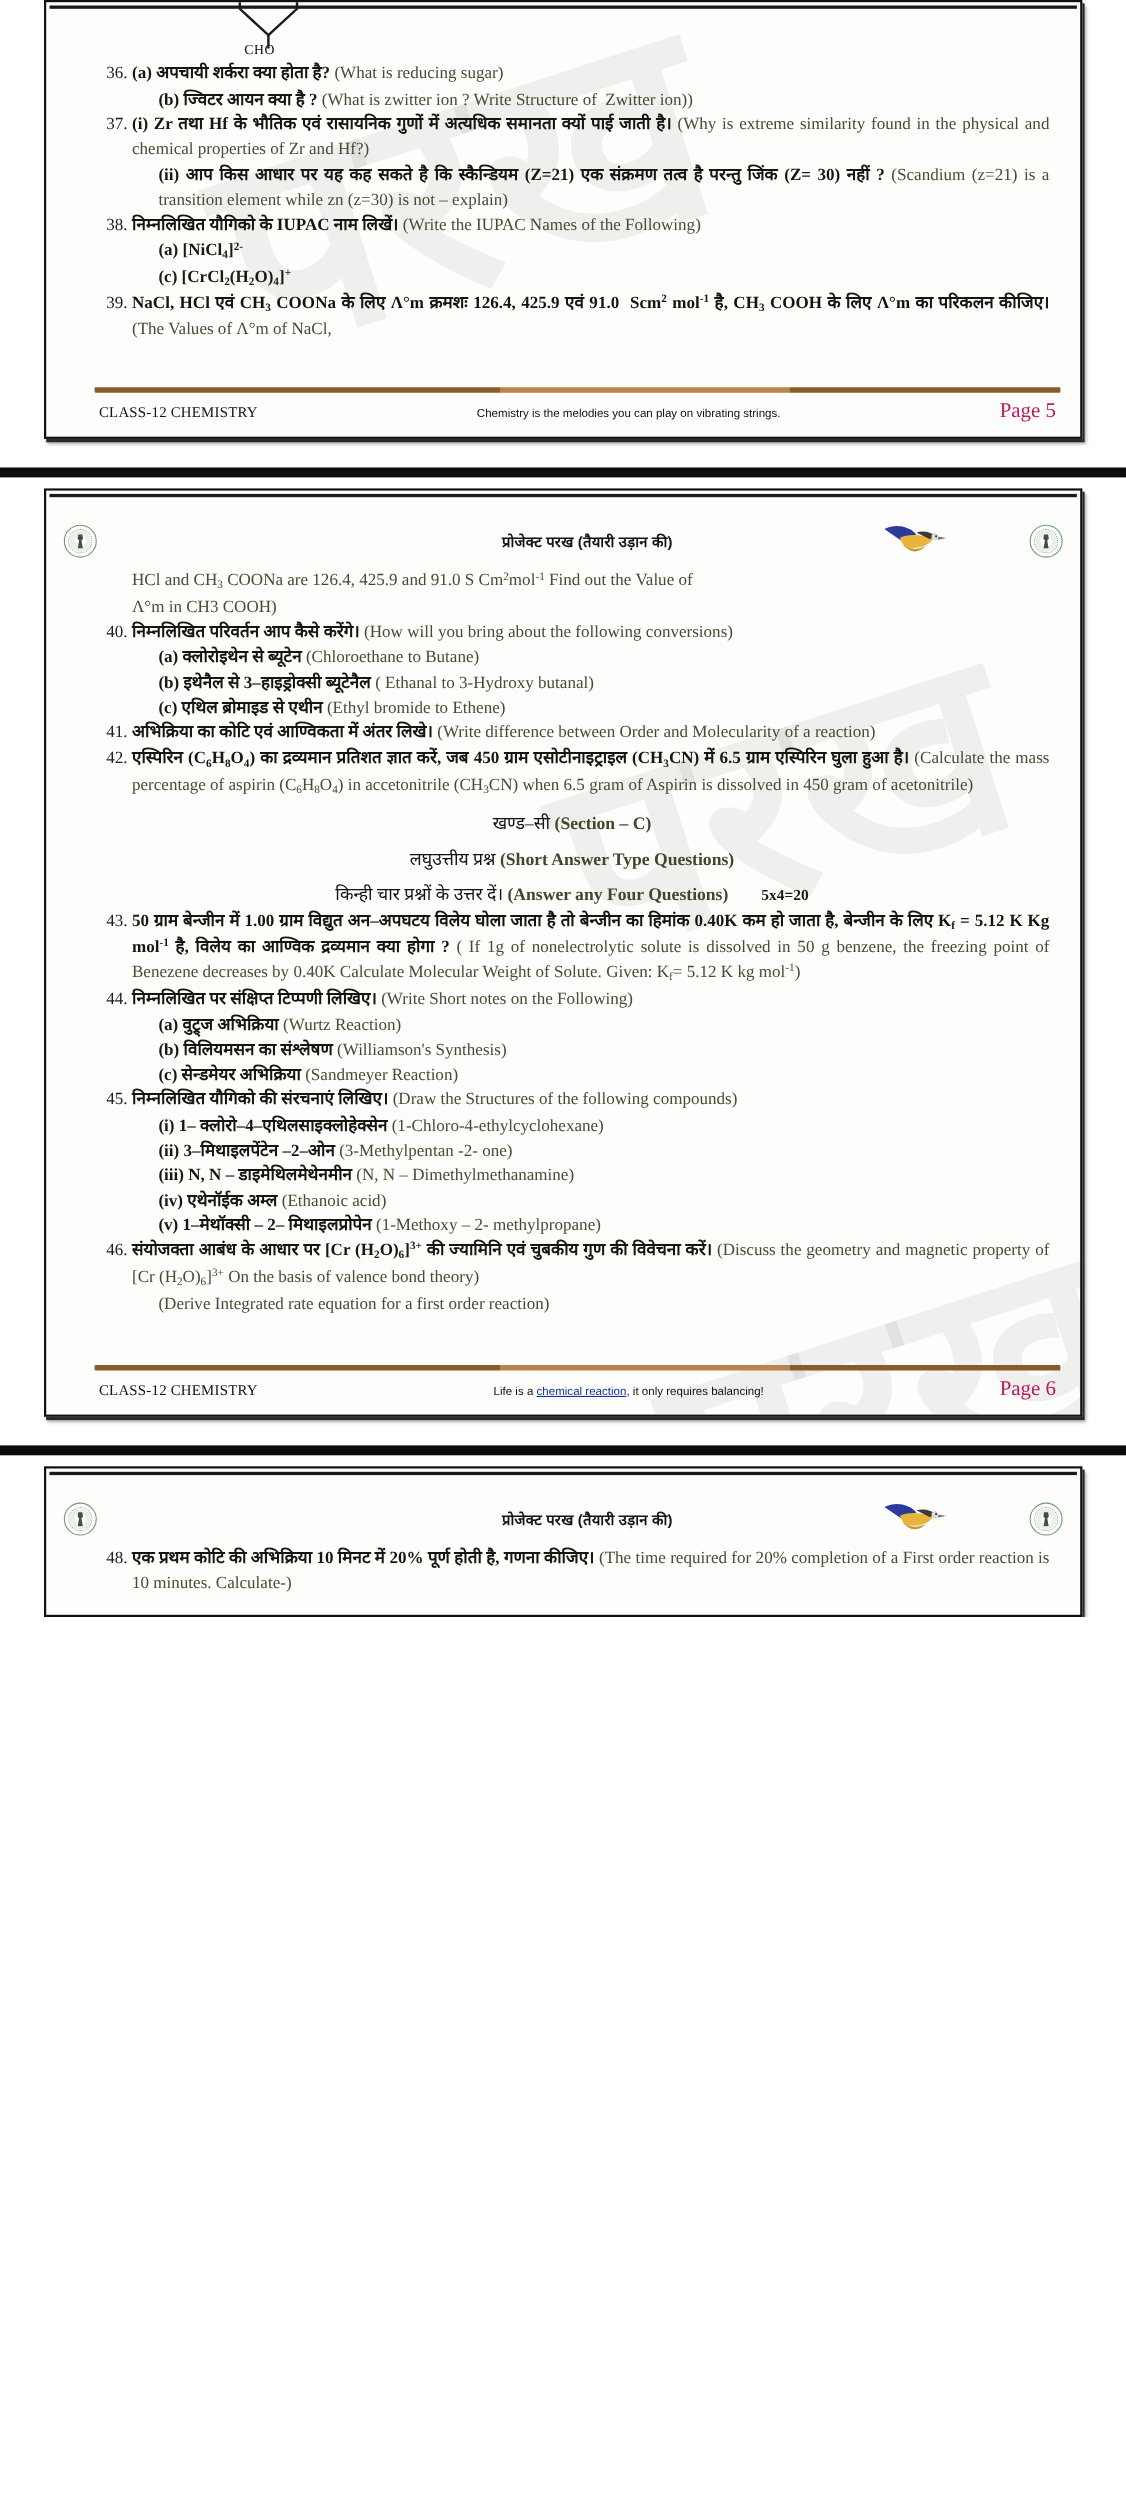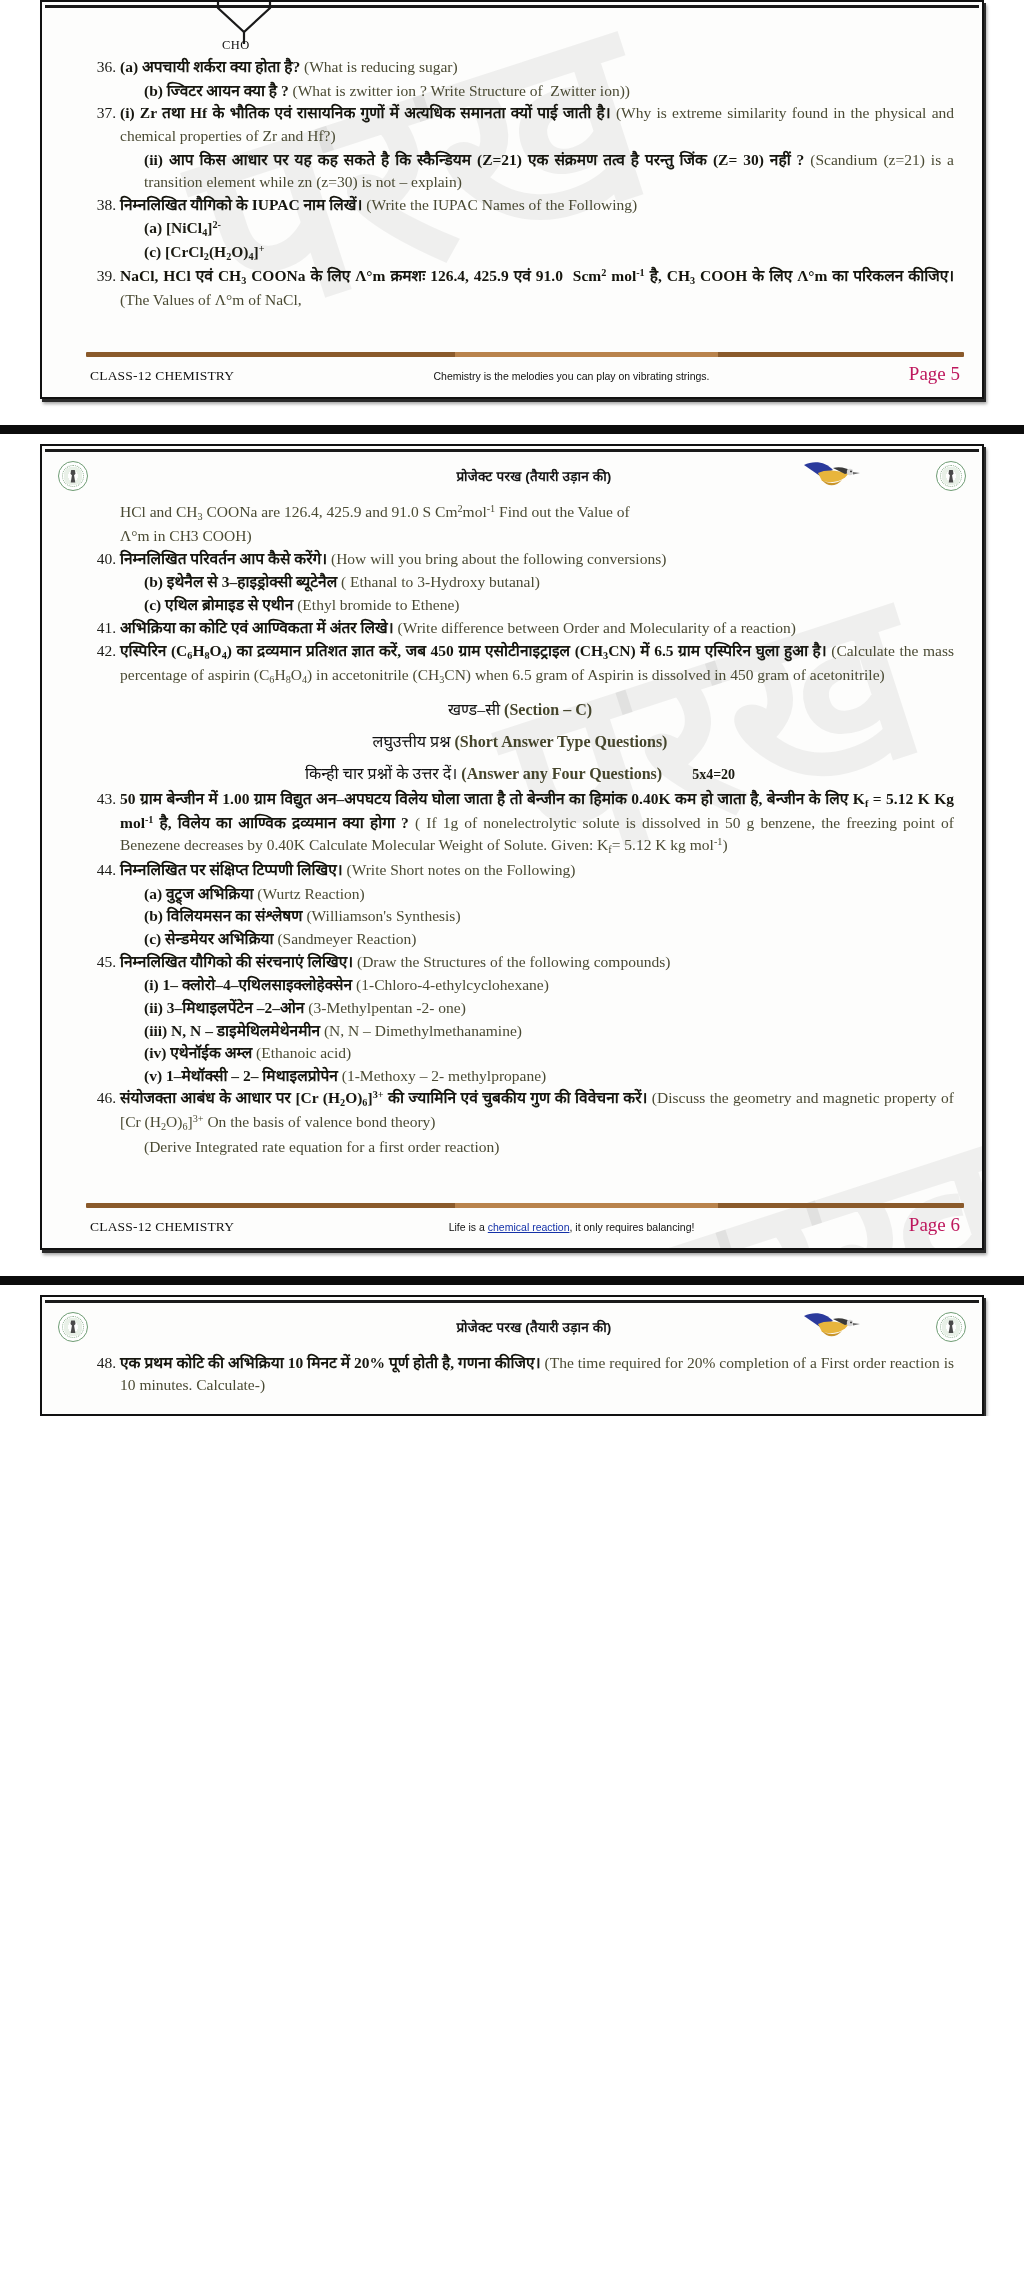--- a/index.html
+++ b/index.html
@@ -29,21 +29,21 @@
   .gap-band { height: 18px; background: #ffffff; }
   .dark-rule { height: 9px; background: #0c0c0c; margin: 8px 0 10px 0; }
 
   
   .page-head {
     position: relative;
     height: 46px;
     display: flex;
     align-items: center;
     justify-content: center;
-    margin-top: 7px;
+    margin-top: 23px;
   }
   .page-head .seal {
     position: absolute;
     width: 30px; height: 30px;
     border-radius: 50%;
     border: 1.6px solid #6f9c74;
     background:
       radial-gradient(circle at 50% 50%, #ffffff 0 26%, #e8f0e7 26% 48%, #ffffff 48% 100%);
     overflow: hidden;
   }
@@ -321,20 +321,23 @@
       </div>
 
       <div class="q">
         <div class="qnum">40.</div>
         <div class="qtext">
           <span class="hi">निम्नलिखित परिवर्तन आप कैसे करेंगे।</span>
           <span class="en">(How will you bring about the following conversions)</span>
         </div>
       </div>
       <div class="sub">
+        <span class="hi">(a) क्लोरोइथेन से ब्यूटेन</span> <span class="en">(Chloroethane to Butane)</span>
+      </div>
+      <div class="sub">
         <span class="hi">(b) इथेनैल से 3–हाइड्रोक्सी ब्यूटेनैल</span> <span class="en">( Ethanal to 3-Hydroxy butanal)</span>
       </div>
       <div class="sub">
         <span class="hi">(c) एथिल ब्रोमाइड से एथीन</span> <span class="en">(Ethyl bromide to Ethene)</span>
       </div>
 
       <div class="q">
         <div class="qnum">41.</div>
         <div class="qtext">
           <span class="hi">अभिक्रिया का कोटि एवं आण्विकता में अंतर लिखे।</span>

